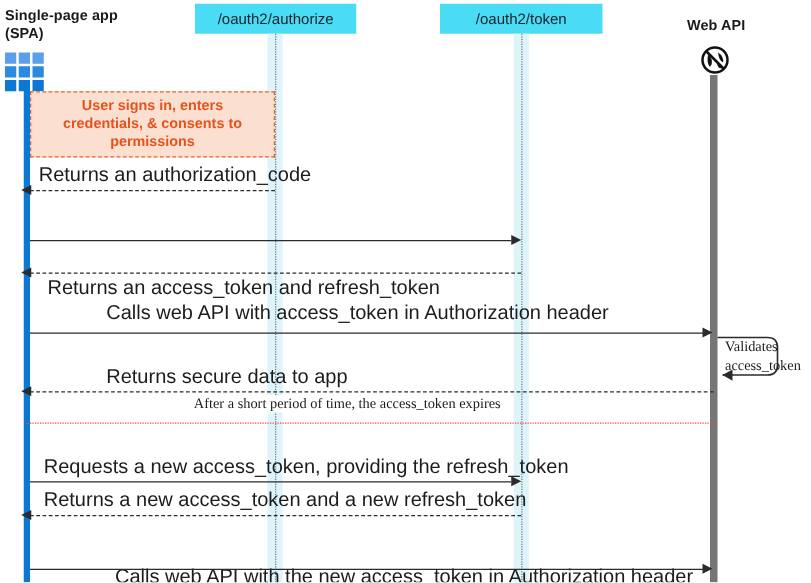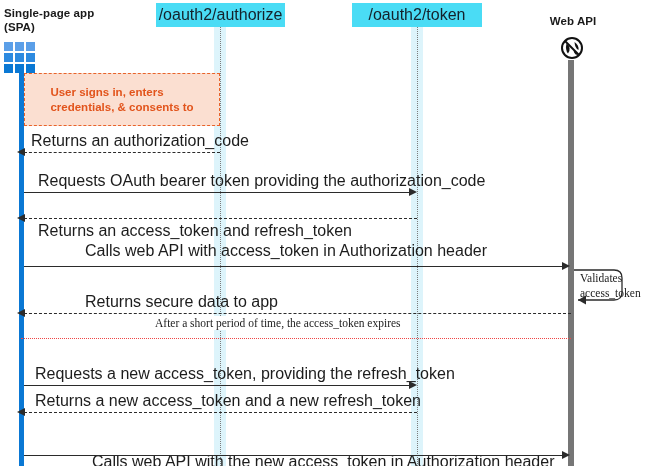--- a/index.html
+++ b/index.html
@@ -26,21 +26,21 @@
     font-weight: bold;
     color: #1a1a1a;
     line-height: 14px;
     letter-spacing: 0.1px;
   }
   .endpoint-box {
     position: absolute;
     height: 24px;
     background: #4adcf5;
     color: #15212b;
-    font-size: 16px;
+    font-size: 12px;
     line-height: 24px;
     text-align: center;
     white-space: nowrap;
   }
 
   
   .lifeline-band {
     position: absolute;
     width: 12px;
     background: #ddf4fb;
@@ -100,21 +100,21 @@
   
   .note-box {
     position: absolute;
     background: #fbdfd1;
     border: 1.5px dashed #e8632a;
     box-sizing: border-box;
     color: #e2541c;
     font-size: 11.5px;
     font-weight: bold;
     line-height: 14.5px;
-    text-align: left;
+    text-align: center;
     display: flex;
     align-items: center;
     justify-content: center;
     padding: 2px 6px;
   }
 
   
   .self-loop-label {
     position: absolute;
     font-size: 11.5px;
@@ -185,28 +185,28 @@
 
   <div class="lifeline-band" style="left:411px; top:27px; height:439px;"></div>
   <div class="lifeline-dotted" style="left:417px; top:27px; height:439px;"></div>
 
   <div class="lifeline-solid-gray" style="left:568px; top:60px; height:406px;"></div>
 
   <div class="note-box" style="left:24px; top:73px; width:196px; height:53px;">
     <div>
       <div>User signs in, enters</div>
       <div>credentials, &amp; consents to</div>
+      <div>permissions</div>
     </div>
   </div>
 
   <div class="msg-label" style="left:31px; top:134px;">Returns an authorization_code</div>
   <div class="msg-line dashed" style="left:24px; top:152px; width:196px;"></div>
   <div class="arrowhead left" style="left:17px; top:147.5px;"></div>
 
-  <div class="msg-label" style="left:38px; top:174px;">Requests OAuth bearer token providing the authorization_code</div>
   <div class="msg-line solid" style="left:24px; top:192px; width:385px;"></div>
   <div class="arrowhead right" style="left:409px; top:187.5px;"></div>
 
   <div class="msg-label" style="left:38px; top:200px;margin-top:24px;">Returns an access_token and refresh_token</div>
   <div class="msg-line dashed" style="left:24px; top:218px; width:393px;"></div>
   <div class="arrowhead left" style="left:17px; top:213.5px;"></div>
 
   <div class="msg-label" style="left:85px; top:244px;">Calls web API with access_token in Authorization header</div>
   <div class="msg-line solid" style="left:24px; top:266px; width:540px;"></div>
   <div class="arrowhead right" style="left:562px; top:261.5px;"></div>

